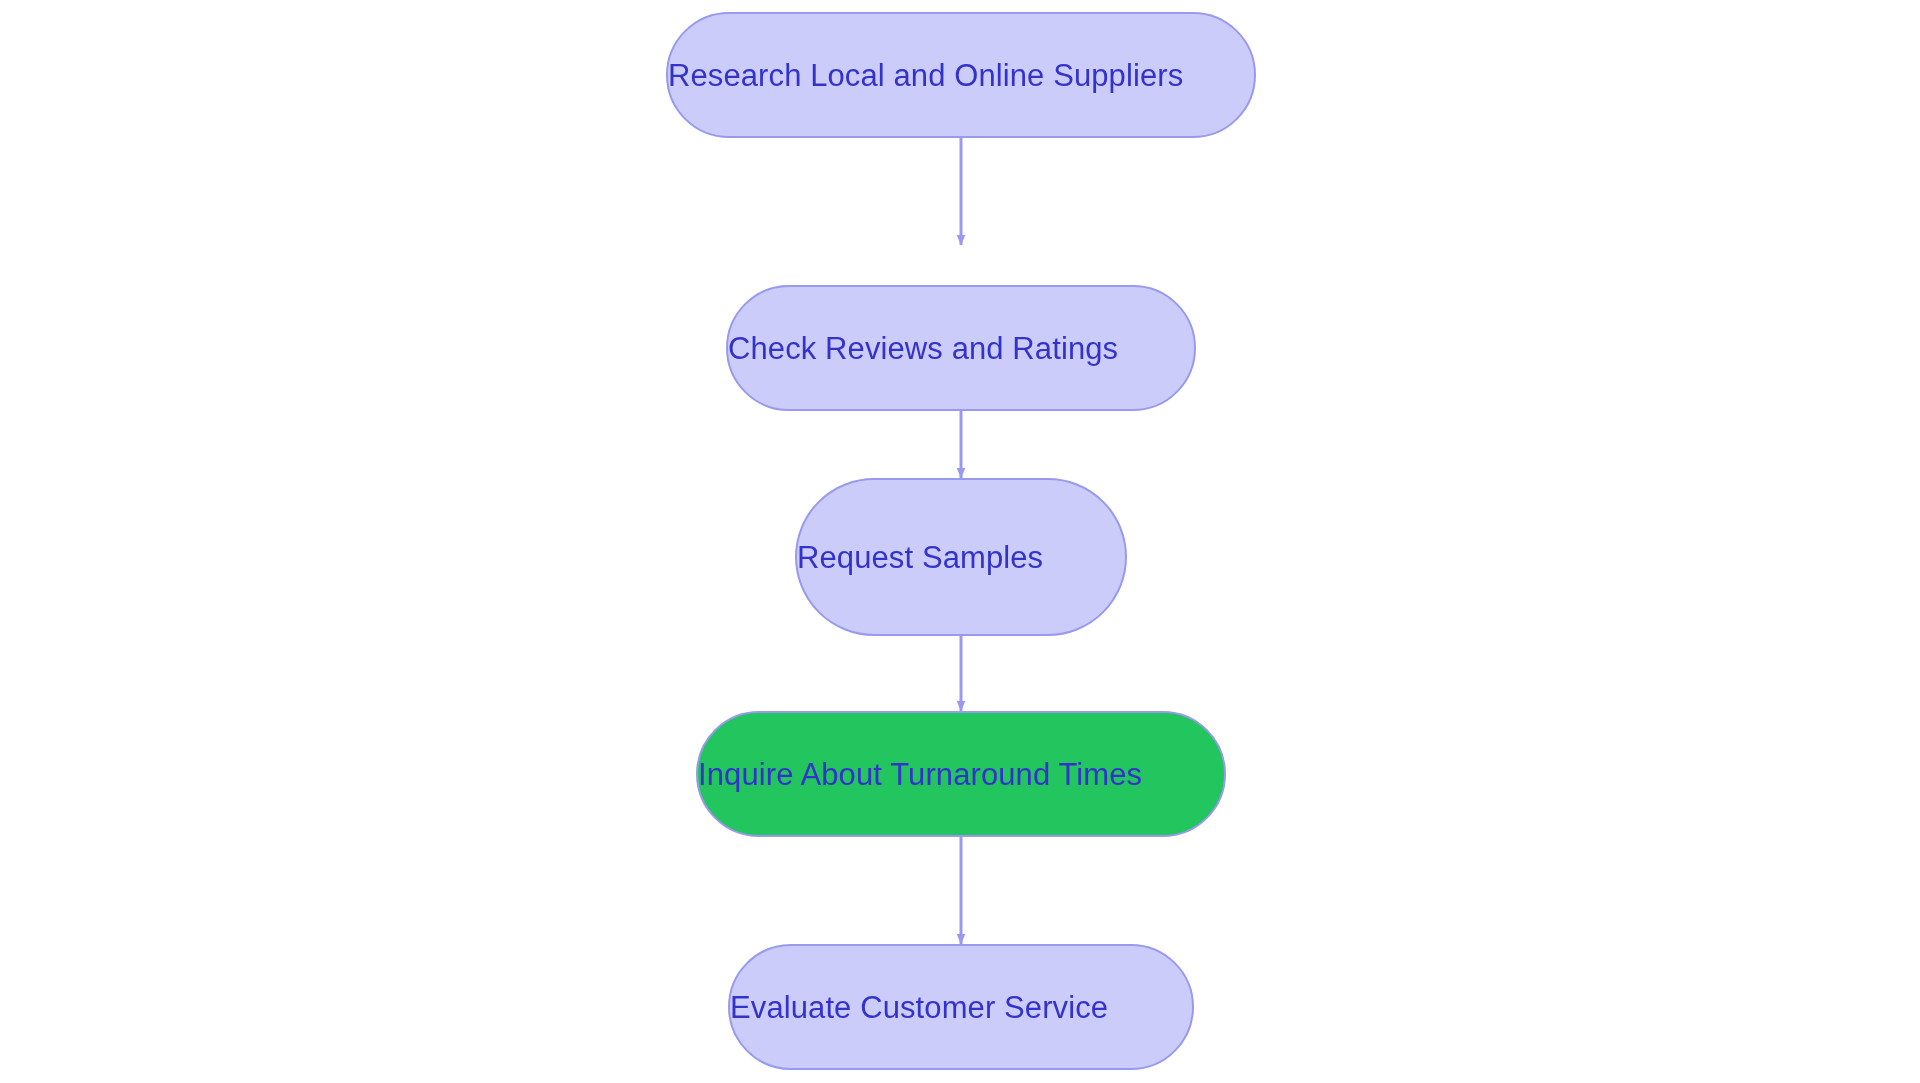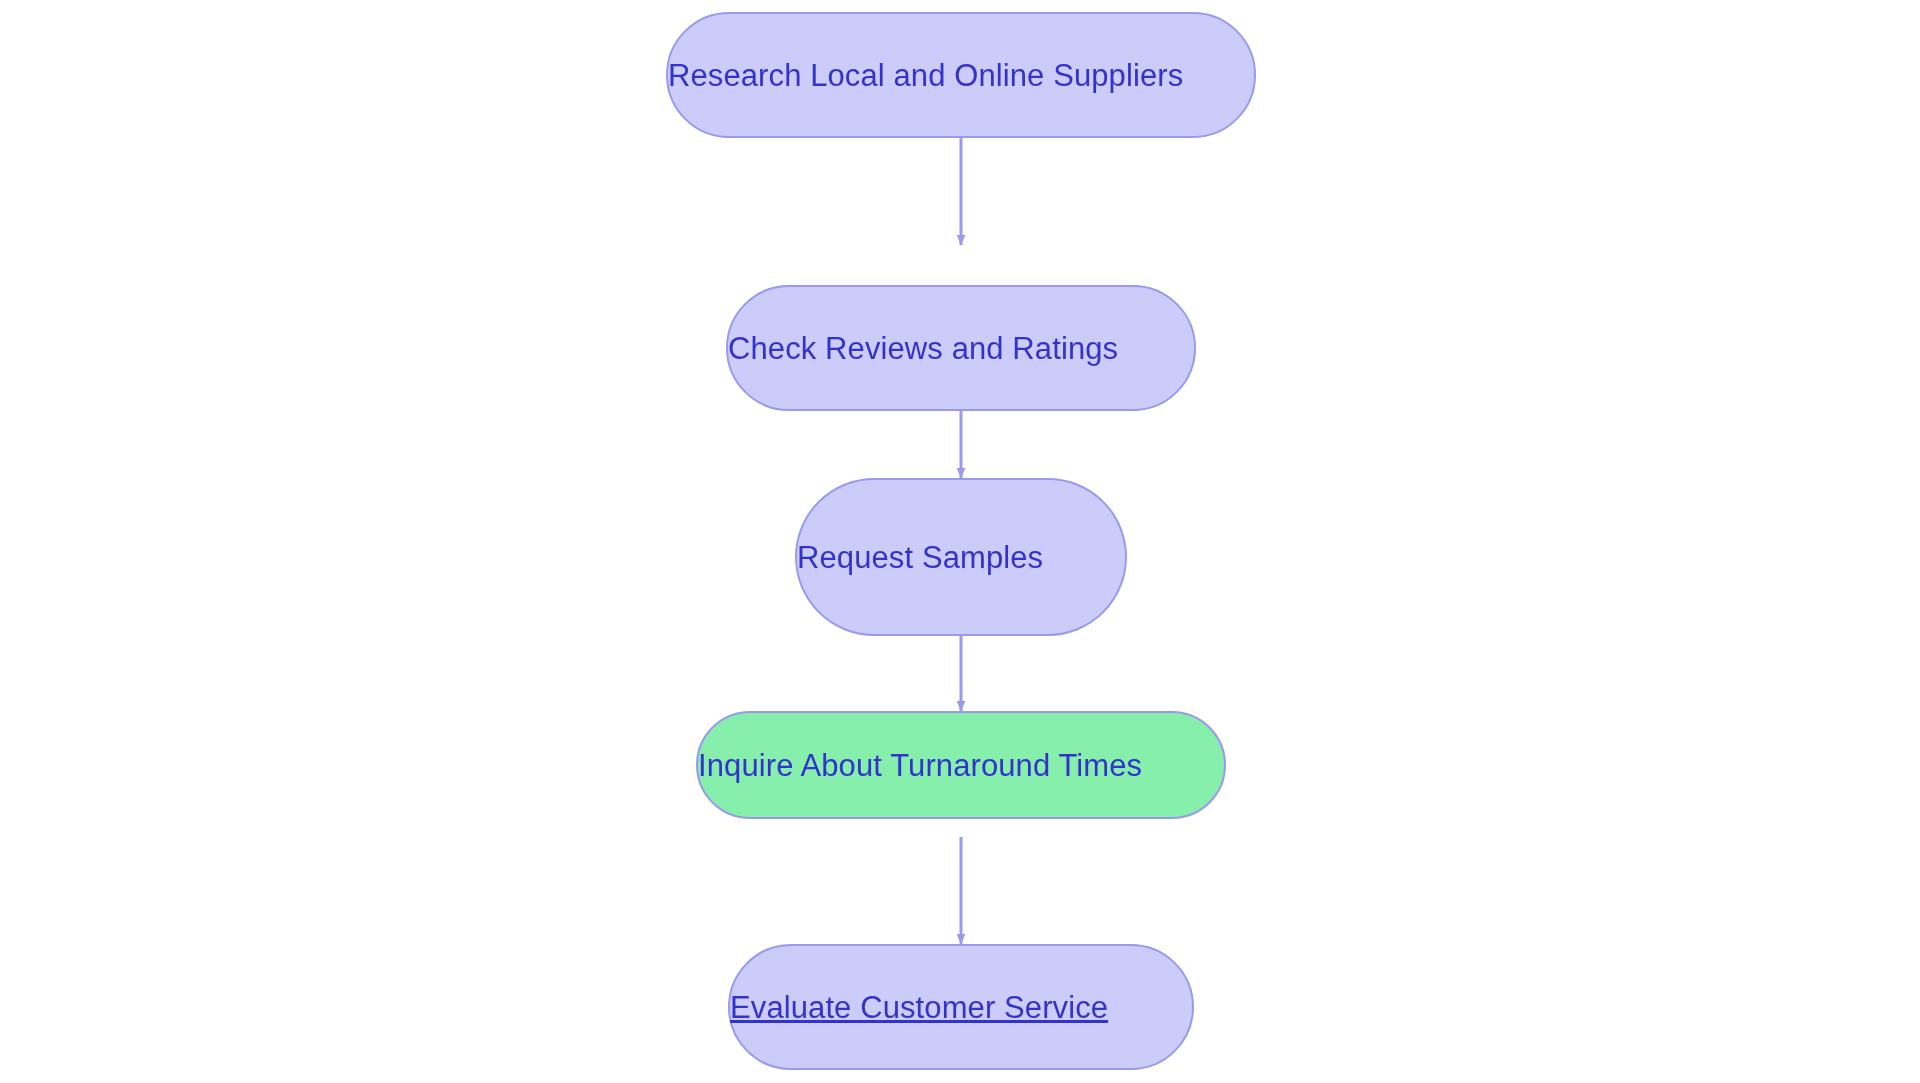--- a/index.html
+++ b/index.html
@@ -78,21 +78,21 @@
   </div>
 
   <div class="flow-node" style="left: 961px; top: 245px; width: 470px; height: 126px; background: rgb(204, 204, 250); border-color: rgb(153, 153, 238); color: rgb(51, 51, 204); margin-top: 40px;">
     <span class="flow-node-label">Check Reviews and Ratings</span>
   </div>
 
   <div class="flow-node" style="left: 961px; top: 478px; width: 332px; height: 158px; background: rgb(204, 204, 250); border-color: rgb(153, 153, 238); color: rgb(51, 51, 204);">
     <span class="flow-node-label">Request Samples</span>
   </div>
 
-  <div class="flow-node" style="left: 961px; top: 711px; width: 530px; height: 108px; background: #86efac; border-color: rgb(153, 153, 238); color: rgb(51, 51, 204);">
+  <div class="flow-node" style="left: 961px; top: 711px; width: 530px; height: 126px; background: #22c55e; border-color: rgb(153, 153, 238); color: rgb(51, 51, 204);">
     <span class="flow-node-label">Inquire About Turnaround Times</span>
   </div>
 
-  <div class="flow-node" style="left: 961px; top: 944px; width: 466px; height: 126px; background: rgb(204, 204, 250); border-color: rgb(153, 153, 238); color: rgb(51, 51, 204); text-decoration: underline;">
+  <div class="flow-node" style="left: 961px; top: 944px; width: 466px; height: 126px; background: rgb(204, 204, 250); border-color: rgb(153, 153, 238); color: rgb(51, 51, 204);">
     <span class="flow-node-label">Evaluate Customer Service</span>
   </div>
 
 </div>
 
 </body></html>

